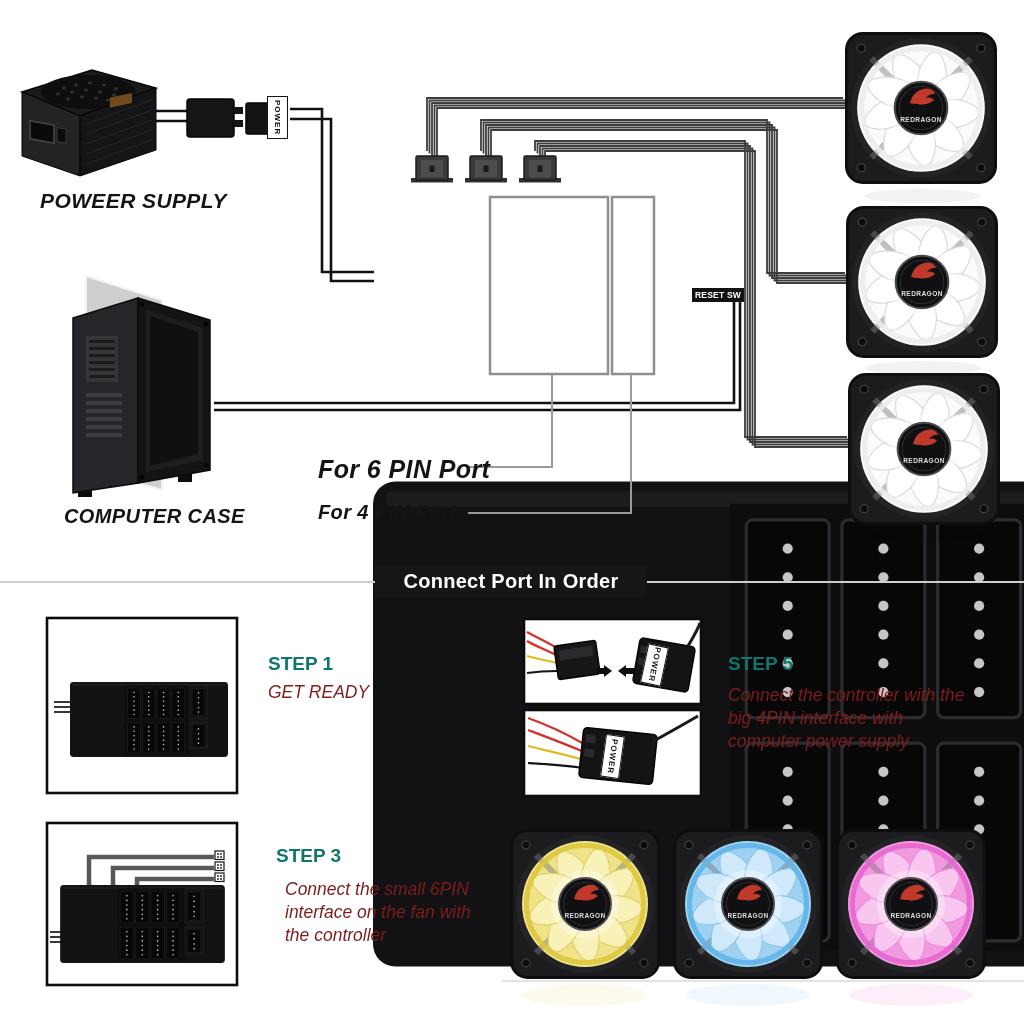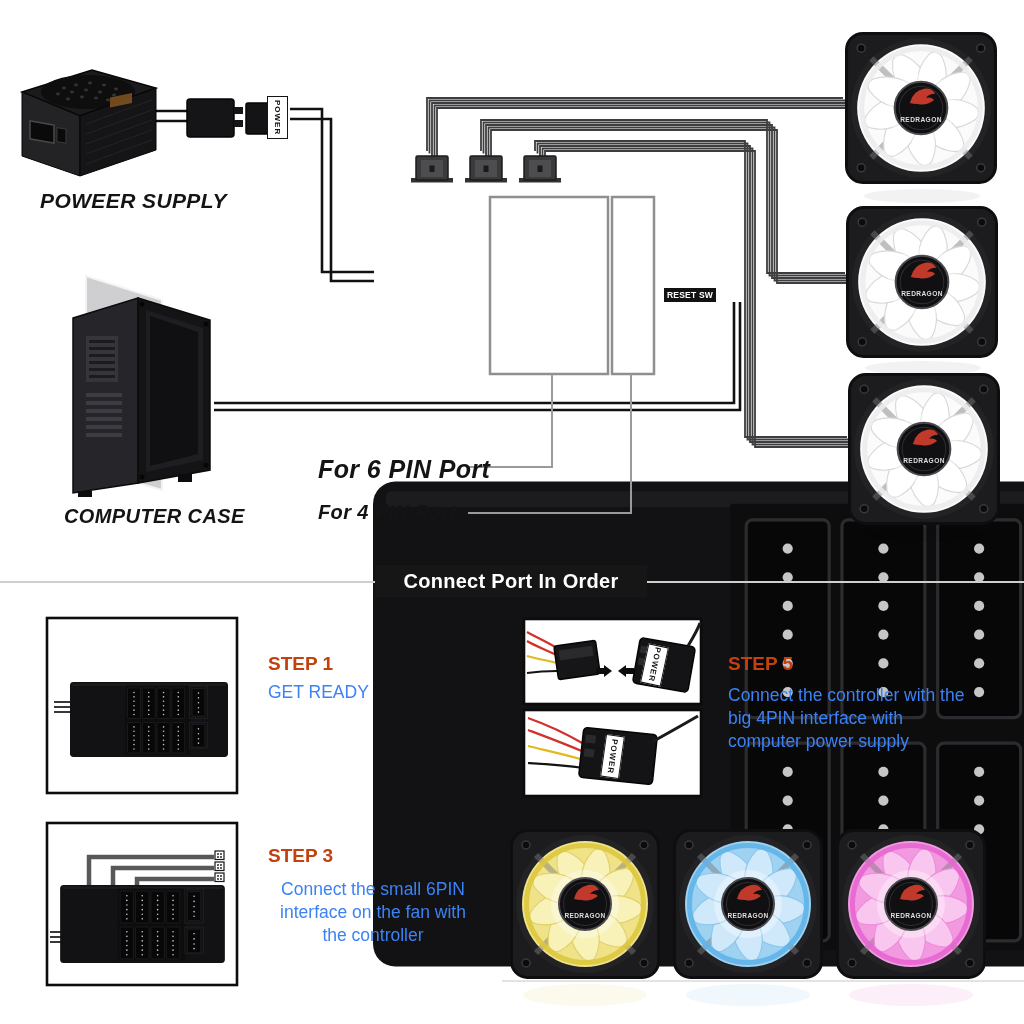--- a/index.html
+++ b/index.html
@@ -1,27 +1,27 @@
 <!DOCTYPE html>
 <html><head>
 <meta charset="utf-8">
 <style>
   html,body{margin:0;padding:0;background:#fff;}
   #stage{position:relative;width:1024px;height:1024px;background:#fff;overflow:hidden;
          font-family:"Liberation Sans",sans-serif;color:#151515;}
   #gfx{position:absolute;left:0;top:0;z-index:1;}
   .lbl{position:absolute;z-index:2;}
   .big-label{font-size:21px;font-weight:700;letter-spacing:.4px;color:#141414;white-space:nowrap;font-style:italic;}
-  .step-title{font-size:19px;font-weight:700;color:#c2410c;white-space:nowrap;}
-  .step-desc{font-size:17.5px;color:#3b82f6;line-height:1.32;}
+  .step-title{font-size:19px;font-weight:700;color:#0f766e;white-space:nowrap;}
+  .step-desc{font-size:17.5px;color:#7f1d1d;line-height:1.32;font-style:italic;}
   .banner{position:absolute;left:375px;top:565px;width:272px;height:32px;z-index:3;
           background:#161616;color:#fff;font-size:20px;font-weight:700;letter-spacing:.3px;
           display:flex;align-items:center;justify-content:center;}
   .hairline{position:absolute;left:0;top:581px;width:1024px;height:2px;background:#cfcfcf;z-index:2;}
-  .reset-tag{position:absolute;left:664px;top:288px;z-index:3;background:#121212;color:#fff;
+  .reset-tag{position:absolute;left:692px;top:288px;z-index:3;background:#121212;color:#fff;
              font-size:8.5px;font-weight:700;padding:2px 3px;letter-spacing:.2px;white-space:nowrap;text-align:right;}
   .power-tag{position:absolute;z-index:3;background:#fff;border:1.6px solid #141414;
              display:flex;align-items:center;justify-content:center;
              font-size:8px;font-weight:700;letter-spacing:1px;color:#111;
              writing-mode:vertical-rl;}
   .pt-top{left:267px;top:96px;width:19px;height:41px;}
   .pt-a{left:644px;top:645px;width:19px;height:38px;transform:rotate(12deg);}
   .pt-b{left:603px;top:735px;width:17px;height:41px;transform:rotate(8deg);}
   
   .wire{stroke:var(--wire,#111);stroke-width:2.6;fill:none;}
@@ -342,16 +342,16 @@
 
 <div class="hairline"></div>
 <div class="banner">Connect Port In Order</div>
 
 <div class="lbl step-title" style="left:268px;top:653px;">STEP 1</div>
 <div class="lbl step-desc" style="left:268px;top:681px;width:180px;">GET READY</div>
 
 <div class="lbl step-title" style="left:728px;top:653px;">STEP 5</div>
 <div class="lbl step-desc" style="left:728px;top:684px;width:240px;">Connect the controller with the big 4PIN interface with computer power supply</div>
 
-<div class="lbl step-title" style="left:268px;top:845px;">STEP 3</div>
-<div class="lbl step-desc" style="left:268px;top:878px;width:210px;text-align:center;">Connect the small 6PIN interface on the fan with the controller</div>
+<div class="lbl step-title" style="left:276px;top:845px;">STEP 3</div>
+<div class="lbl step-desc" style="left:285px;top:878px;width:210px;">Connect the small 6PIN interface on the fan with the controller</div>
 
 </div>
 
 </body></html>

